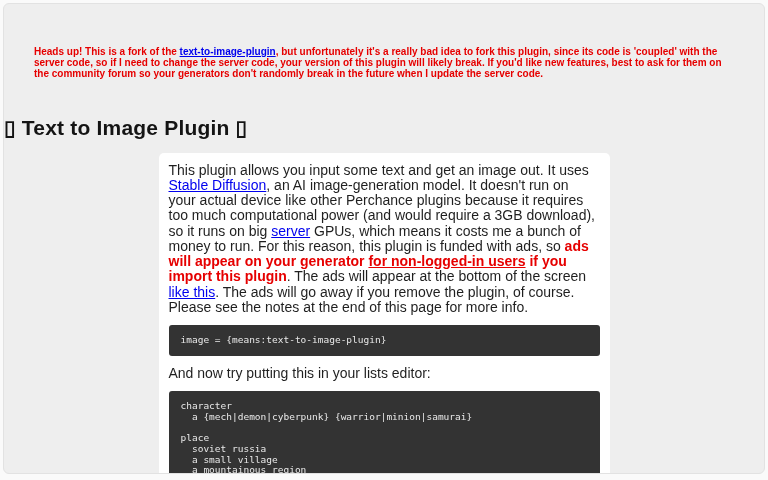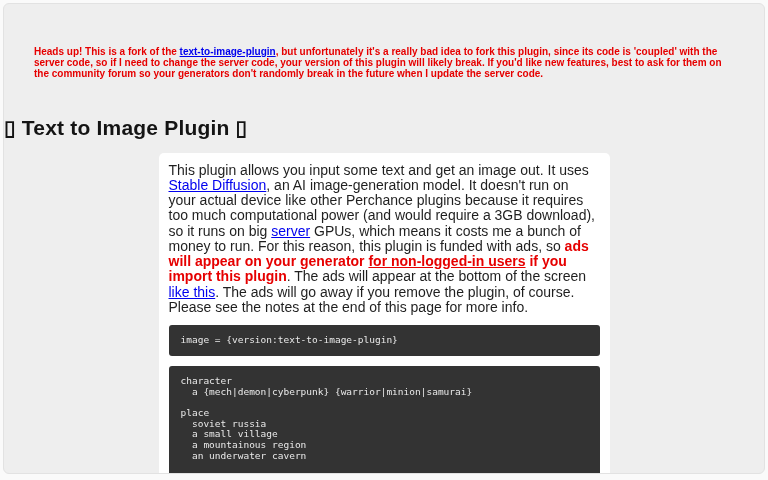--- a/index.html
+++ b/index.html
@@ -90,22 +90,23 @@
 
   <h1 class="page-title">▯ Text to Image Plugin ▯</h1>
 
   <div class="content-card">
 
     <p>
       <span>This plugin allows you input some text and get an image out. It uses </span><a href="#">Stable Diffusion</a><span>, an AI image-generation model. It doesn't run on your actual device like other Perchance plugins because it requires too much computational power (and would require a 3GB download), so it runs on big </span><a href="#">server</a><span> GPUs, which means it costs me a bunch of money to run. For this reason, this plugin is funded with ads, so </span><span class="red-em"><span>ads will appear on your generator </span><span class="u">for non-logged-in users</span><span> if you import this plugin</span></span><span>. The ads will appear at the bottom of the screen </span><a href="#">like this</a><span>. The ads will go away if you remove the plugin, of course. Please see the notes at the end of this page for more info.</span>
     </p>
 
 
-    <pre class="code">image = {version:text-to-image-plugin}</pre>
+    <pre class="code">image = {means:text-to-image-plugin}</pre>
 
+    <p>And now try putting this in your lists editor:</p>
 
     <pre class="code">character
   a {mech|demon|cyberpunk} {warrior|minion|samurai}
 
 place
   soviet russia
   a small village
   a mountainous region
   an underwater cavern
 

